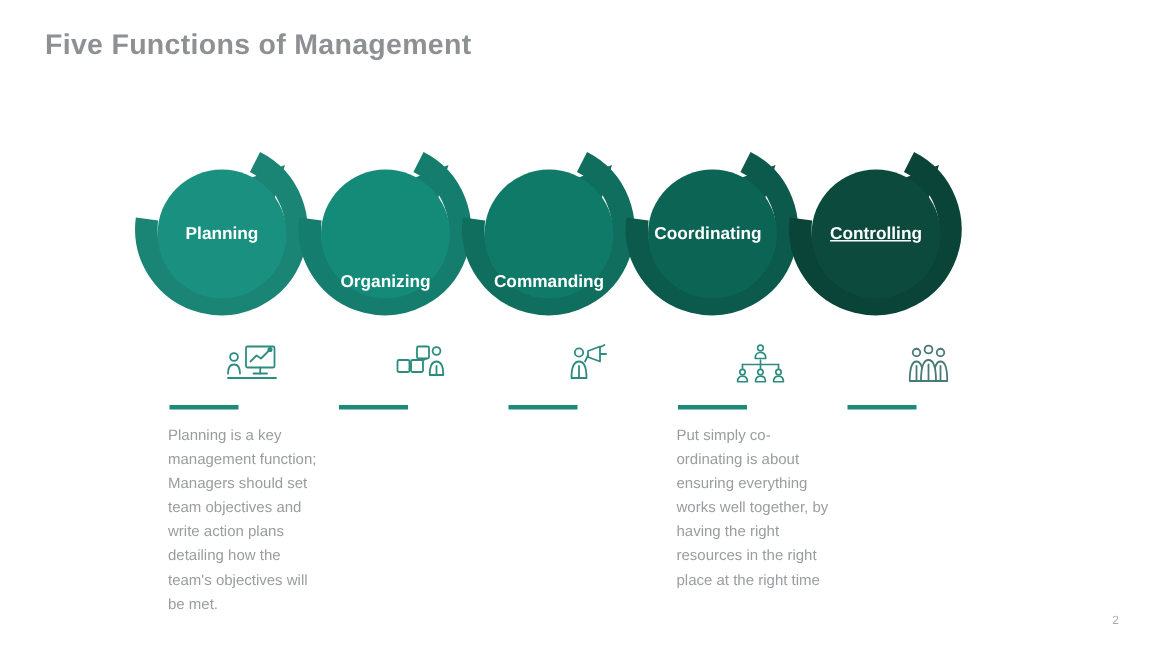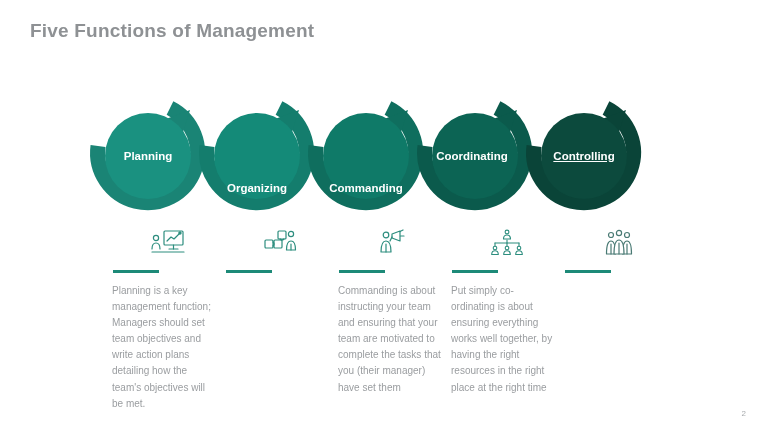--- a/index.html
+++ b/index.html
@@ -179,21 +179,20 @@
           <circle cx="9" cy="7" r="2.8"></circle>
           <path d="M4 24 q0 -11 5 -11 q5 0 5 11 z"></path>
           <line x1="9" y1="16" x2="9" y2="24"></line>
           <path d="M15 6 l8 -3 v10 l-8 -3 z"></path>
           <line x1="23" y1="3.5" x2="26" y2="2"></line>
           <line x1="23.5" y1="8" x2="27" y2="8"></line>
           <line x1="15" y1="9" x2="13" y2="13"></line>
         </svg>
       </div>
       <div class="card-rule"></div>
-      <div class="card-text">Commanding is about instructing your team and ensuring that your team are motivated to complete the tasks that you (their manager) have set them</div>
     </div>
 
     <div class="card" style="left:451px;">
       <div class="card-icon">
         <svg width="36" height="30" viewBox="0 0 36 30" fill="none" stroke="#2c8d7e" stroke-width="1.1" stroke-linecap="round" stroke-linejoin="round">
           <circle cx="18" cy="4" r="1.9"></circle>
           <path d="M14.5 11 q0 -4 3.5 -4 q3.5 0 3.5 4 z"></path>
           <line x1="18" y1="12" x2="18" y2="15"></line>
           <line x1="6" y1="15" x2="30" y2="15"></line>
           <line x1="6" y1="15" x2="6" y2="18"></line>

